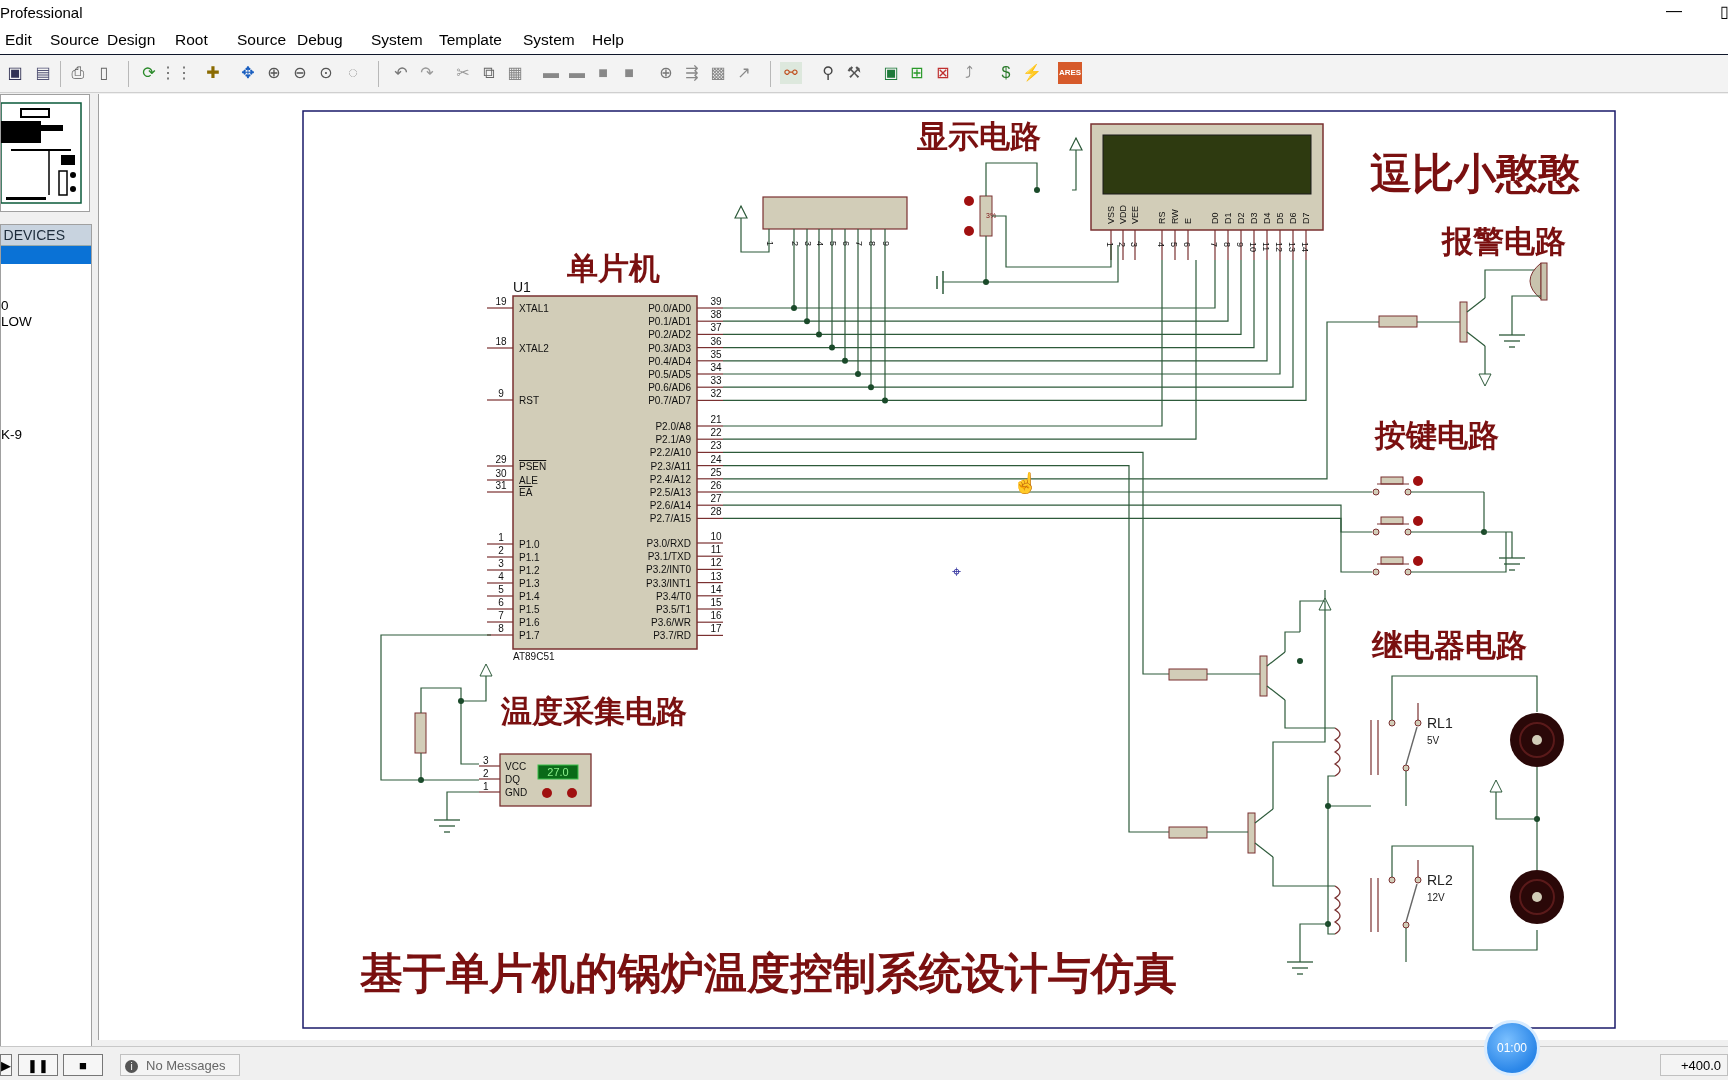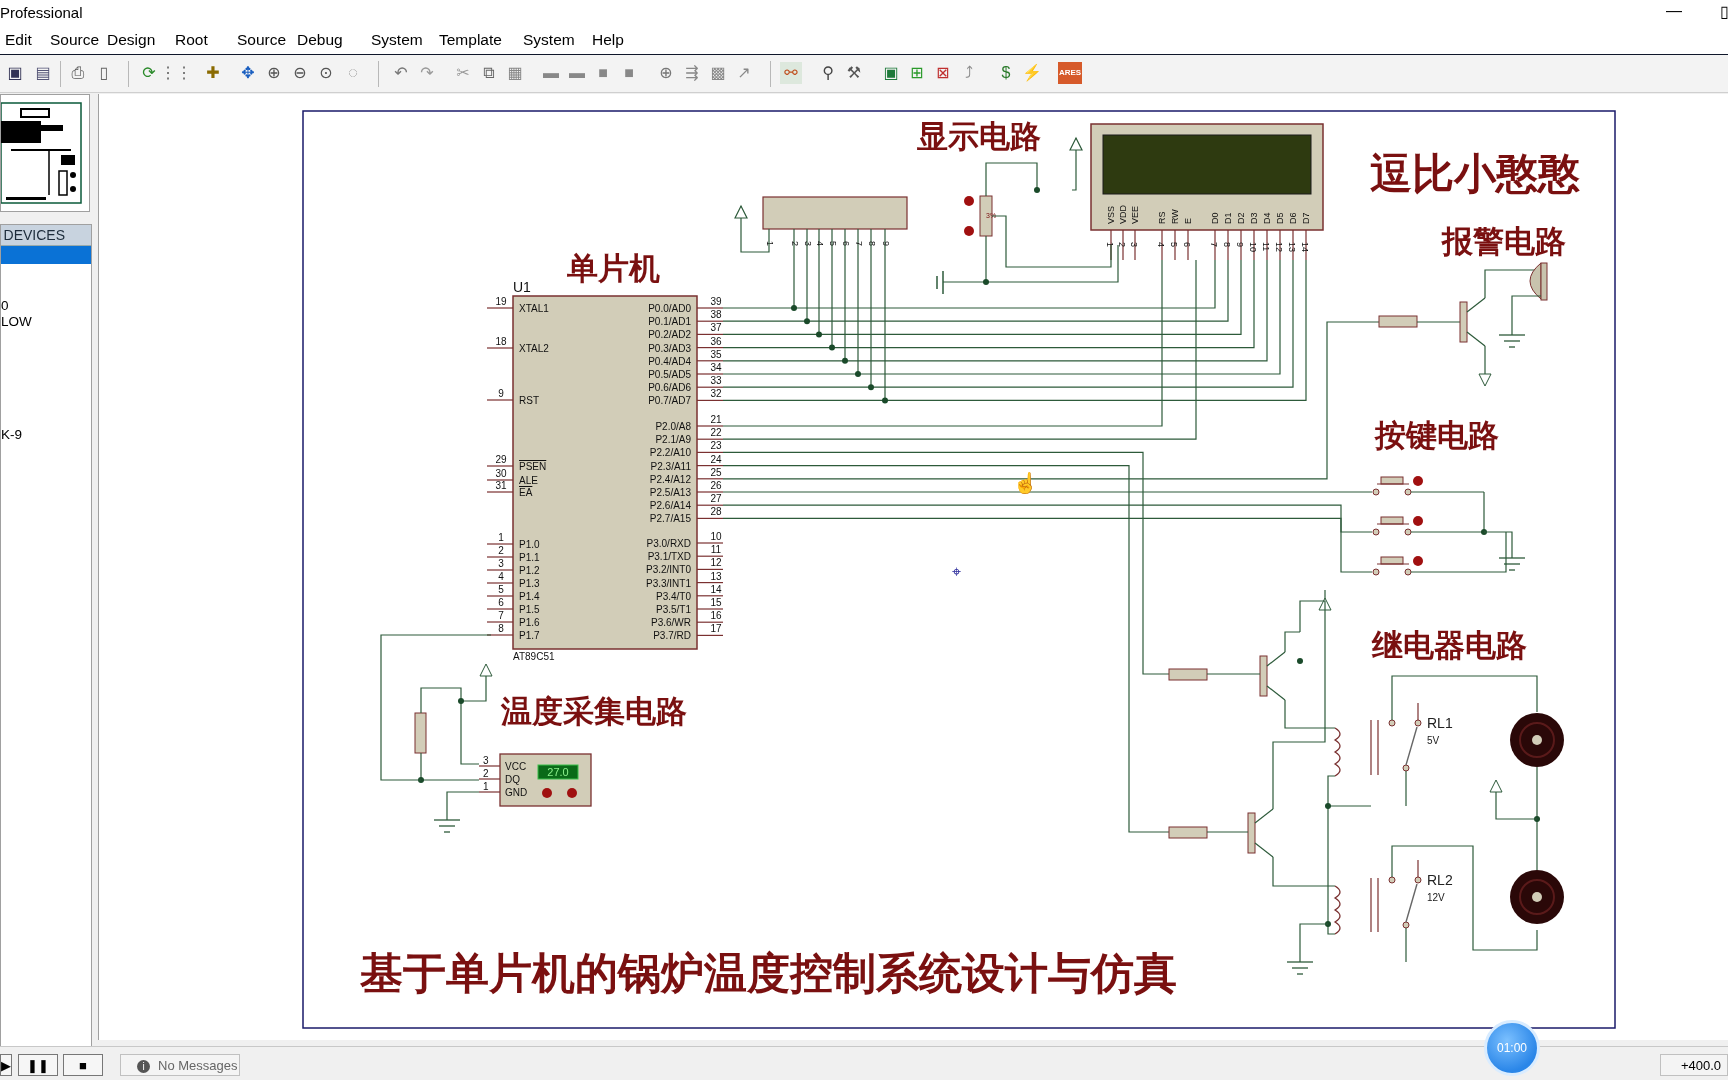--- a/index.html
+++ b/index.html
@@ -15,21 +15,21 @@
   .tbsep{position:absolute;top:6px;width:1px;height:26px;background:#b8b8b8;}
   #leftpanel{position:absolute;left:0;top:94px;width:93px;height:946px;background:#f0f0f0;}
   #overview{position:absolute;left:0;top:0;width:90px;height:118px;background:#fff;border:1px solid #a0a0a0;box-sizing:border-box;}
   #devices{position:absolute;left:0;top:130px;width:92px;height:912px;background:#fff;border:1px solid #a0a0a0;box-sizing:border-box;}
   #devices .hdr{height:20px;background:#c8d3df;color:#1c2b3a;font-size:14px;text-align:right;padding-right:26px;line-height:20px;border-bottom:1px solid #9aa;}
   #devices .sel{height:18px;background:#0a72d6;}
   #devices .item{position:absolute;left:0;font-size:13.5px;color:#000;}
   #canvaswrap{position:absolute;left:98px;top:94px;width:1630px;height:946px;background:#fff;border-left:1px solid #a0a0a0;}
   #statusbar{position:absolute;left:0;top:1046px;width:1728px;height:34px;background:#f0f0f0;border-top:1px solid #c8c8c8;}
   .sbtn{position:absolute;top:7px;height:20px;border:1px solid #777;background:#f6f6f6;display:flex;align-items:center;justify-content:center;font-size:13px;}
-  .sbox{position:absolute;top:7px;height:22px;border:1px solid #c0c0c0;background:#f4f4f4;font-size:13px;line-height:22px;padding-left:16px;box-sizing:border-box;}
+  .sbox{position:absolute;top:7px;height:22px;border:1px solid #c0c0c0;background:#f4f4f4;font-size:13px;line-height:22px;padding-left:4px;box-sizing:border-box;}
   #timer{position:absolute;left:1484px;top:1020px;width:56px;height:56px;border-radius:50%;background:radial-gradient(circle at 40% 35%,#7bc0ff,#2a86e8 70%);border:3px solid #d9ecff;color:#fff;font-size:12px;display:flex;align-items:center;justify-content:center;box-sizing:border-box;}
   svg text{font-family:"Liberation Sans",sans-serif;}
   .cn{font-family:"DejaVu Serif","Liberation Serif",serif;fill:#7a1010;font-weight:bold;}
 </style>
 </head>
 <body>
 
 <div id="titlebar">
   <span class="title">Professional</span>
   <span class="minbtn">—</span>

